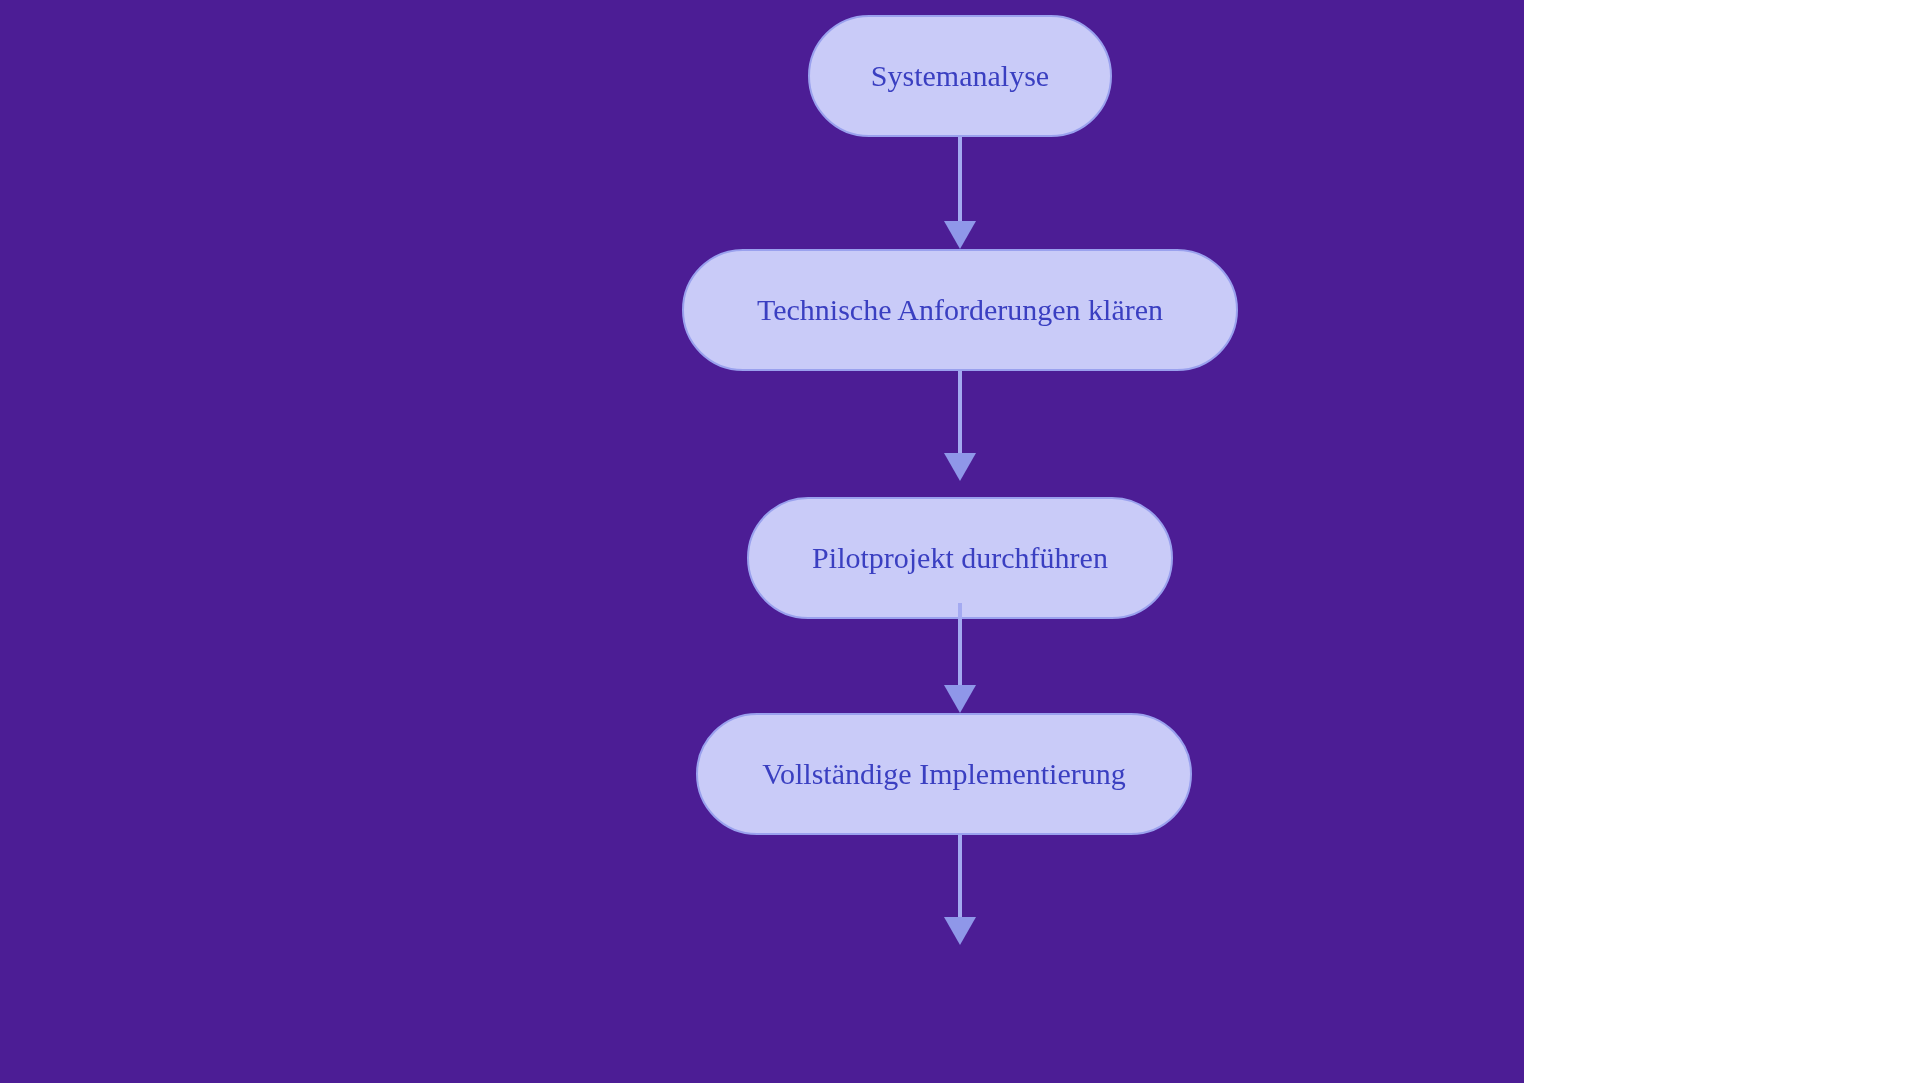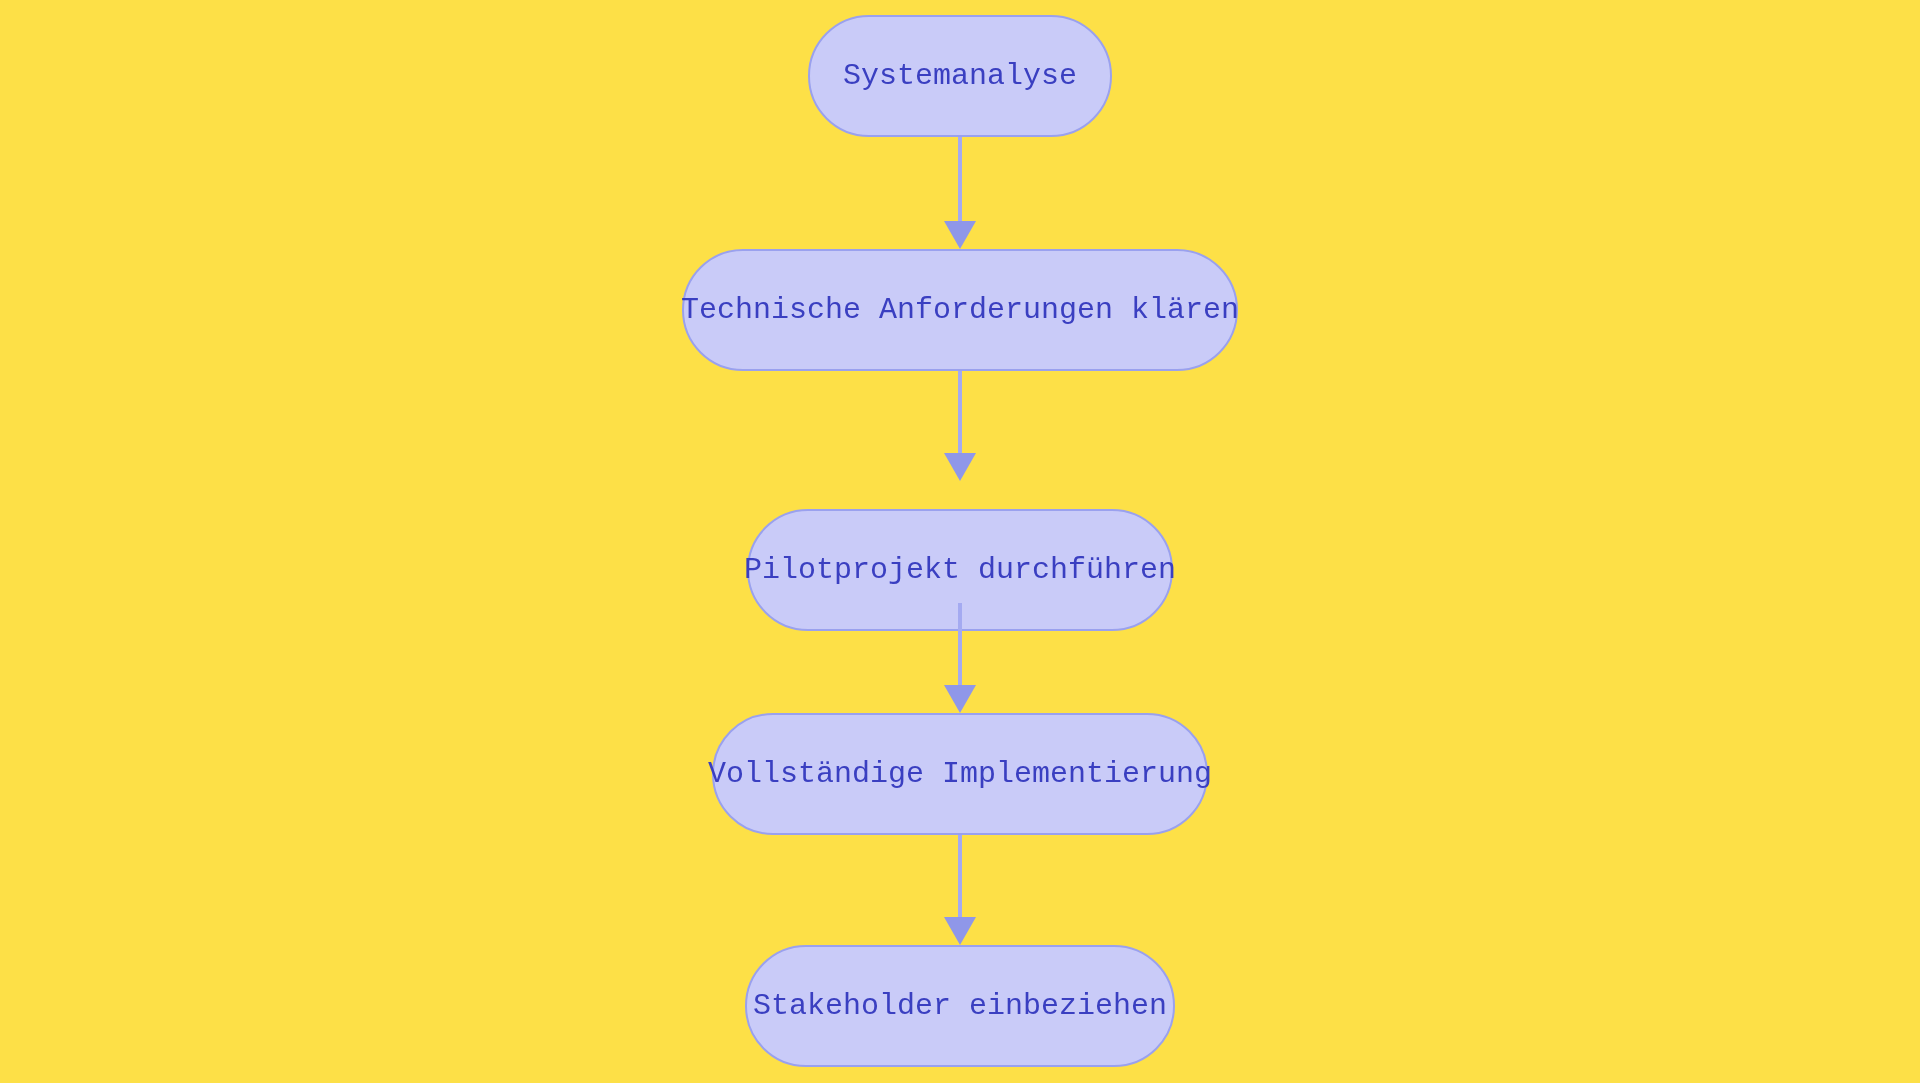--- a/index.html
+++ b/index.html
@@ -2,25 +2,25 @@
 <html><head>
 <meta charset="utf-8">
 <style>
   html, body {
     margin: 0;
     padding: 0;
     background: #ffffff;
   }
   .canvas {
     position: relative;
-    width: 1920px;
+    width: 1524px;
     height: 1083px;
-    background: #fde047;
+    background: #4c1d95;
     overflow: hidden;
-    font-family: Liberation Mono, monospace;
+    font-family: Liberation Serif, serif;
   }
   .node {
     position: absolute;
     box-sizing: border-box;
     height: 122px;
     background: #c9cbf8;
     border: 2px solid #9aa1ee;
     border-radius: 61px;
     display: flex;
     align-items: center;
@@ -49,22 +49,22 @@
   .edge-head {
     width: 0;
     height: 0;
     border-left: 16px solid transparent;
     border-right: 16px solid transparent;
     border-top: 28px solid #8f97e9;
   }
   
   .n0 { left: 808px; top: 15px;  width: 304px; }
   .n1 { left: 682px; top: 249px; width: 556px; align-items: center; }
-  .n2 { left: 747px; top: 509px; width: 426px; }
-  .n3 { left: 712px; top: 713px; width: 496px; align-items: center; }
+  .n2 { left: 747px; top: 497px; width: 426px; }
+  .n3 { left: 696px; top: 713px; width: 496px; align-items: center; }
   .n4 { left: 745px; top: 945px; width: 430px; }
   
   .e0 { top: 137px; height: 112px; }
   .e1 { top: 371px; height: 110px; }
   .e2 { top: 603px; height: 110px; }
   .e3 { top: 835px; height: 110px; }
 </style>
 </head>
 <body>
 
@@ -99,17 +99,14 @@
 
   <div class="node n3">
     <span class="node-label">Vollständige Implementierung</span>
   </div>
 
   <div class="edge e3">
     <div class="edge-line"></div>
     <div class="edge-head"></div>
   </div>
 
-  <div class="node n4">
-    <span class="node-label">Stakeholder einbeziehen</span>
-  </div>
 
 </div>
 
 </body></html>

